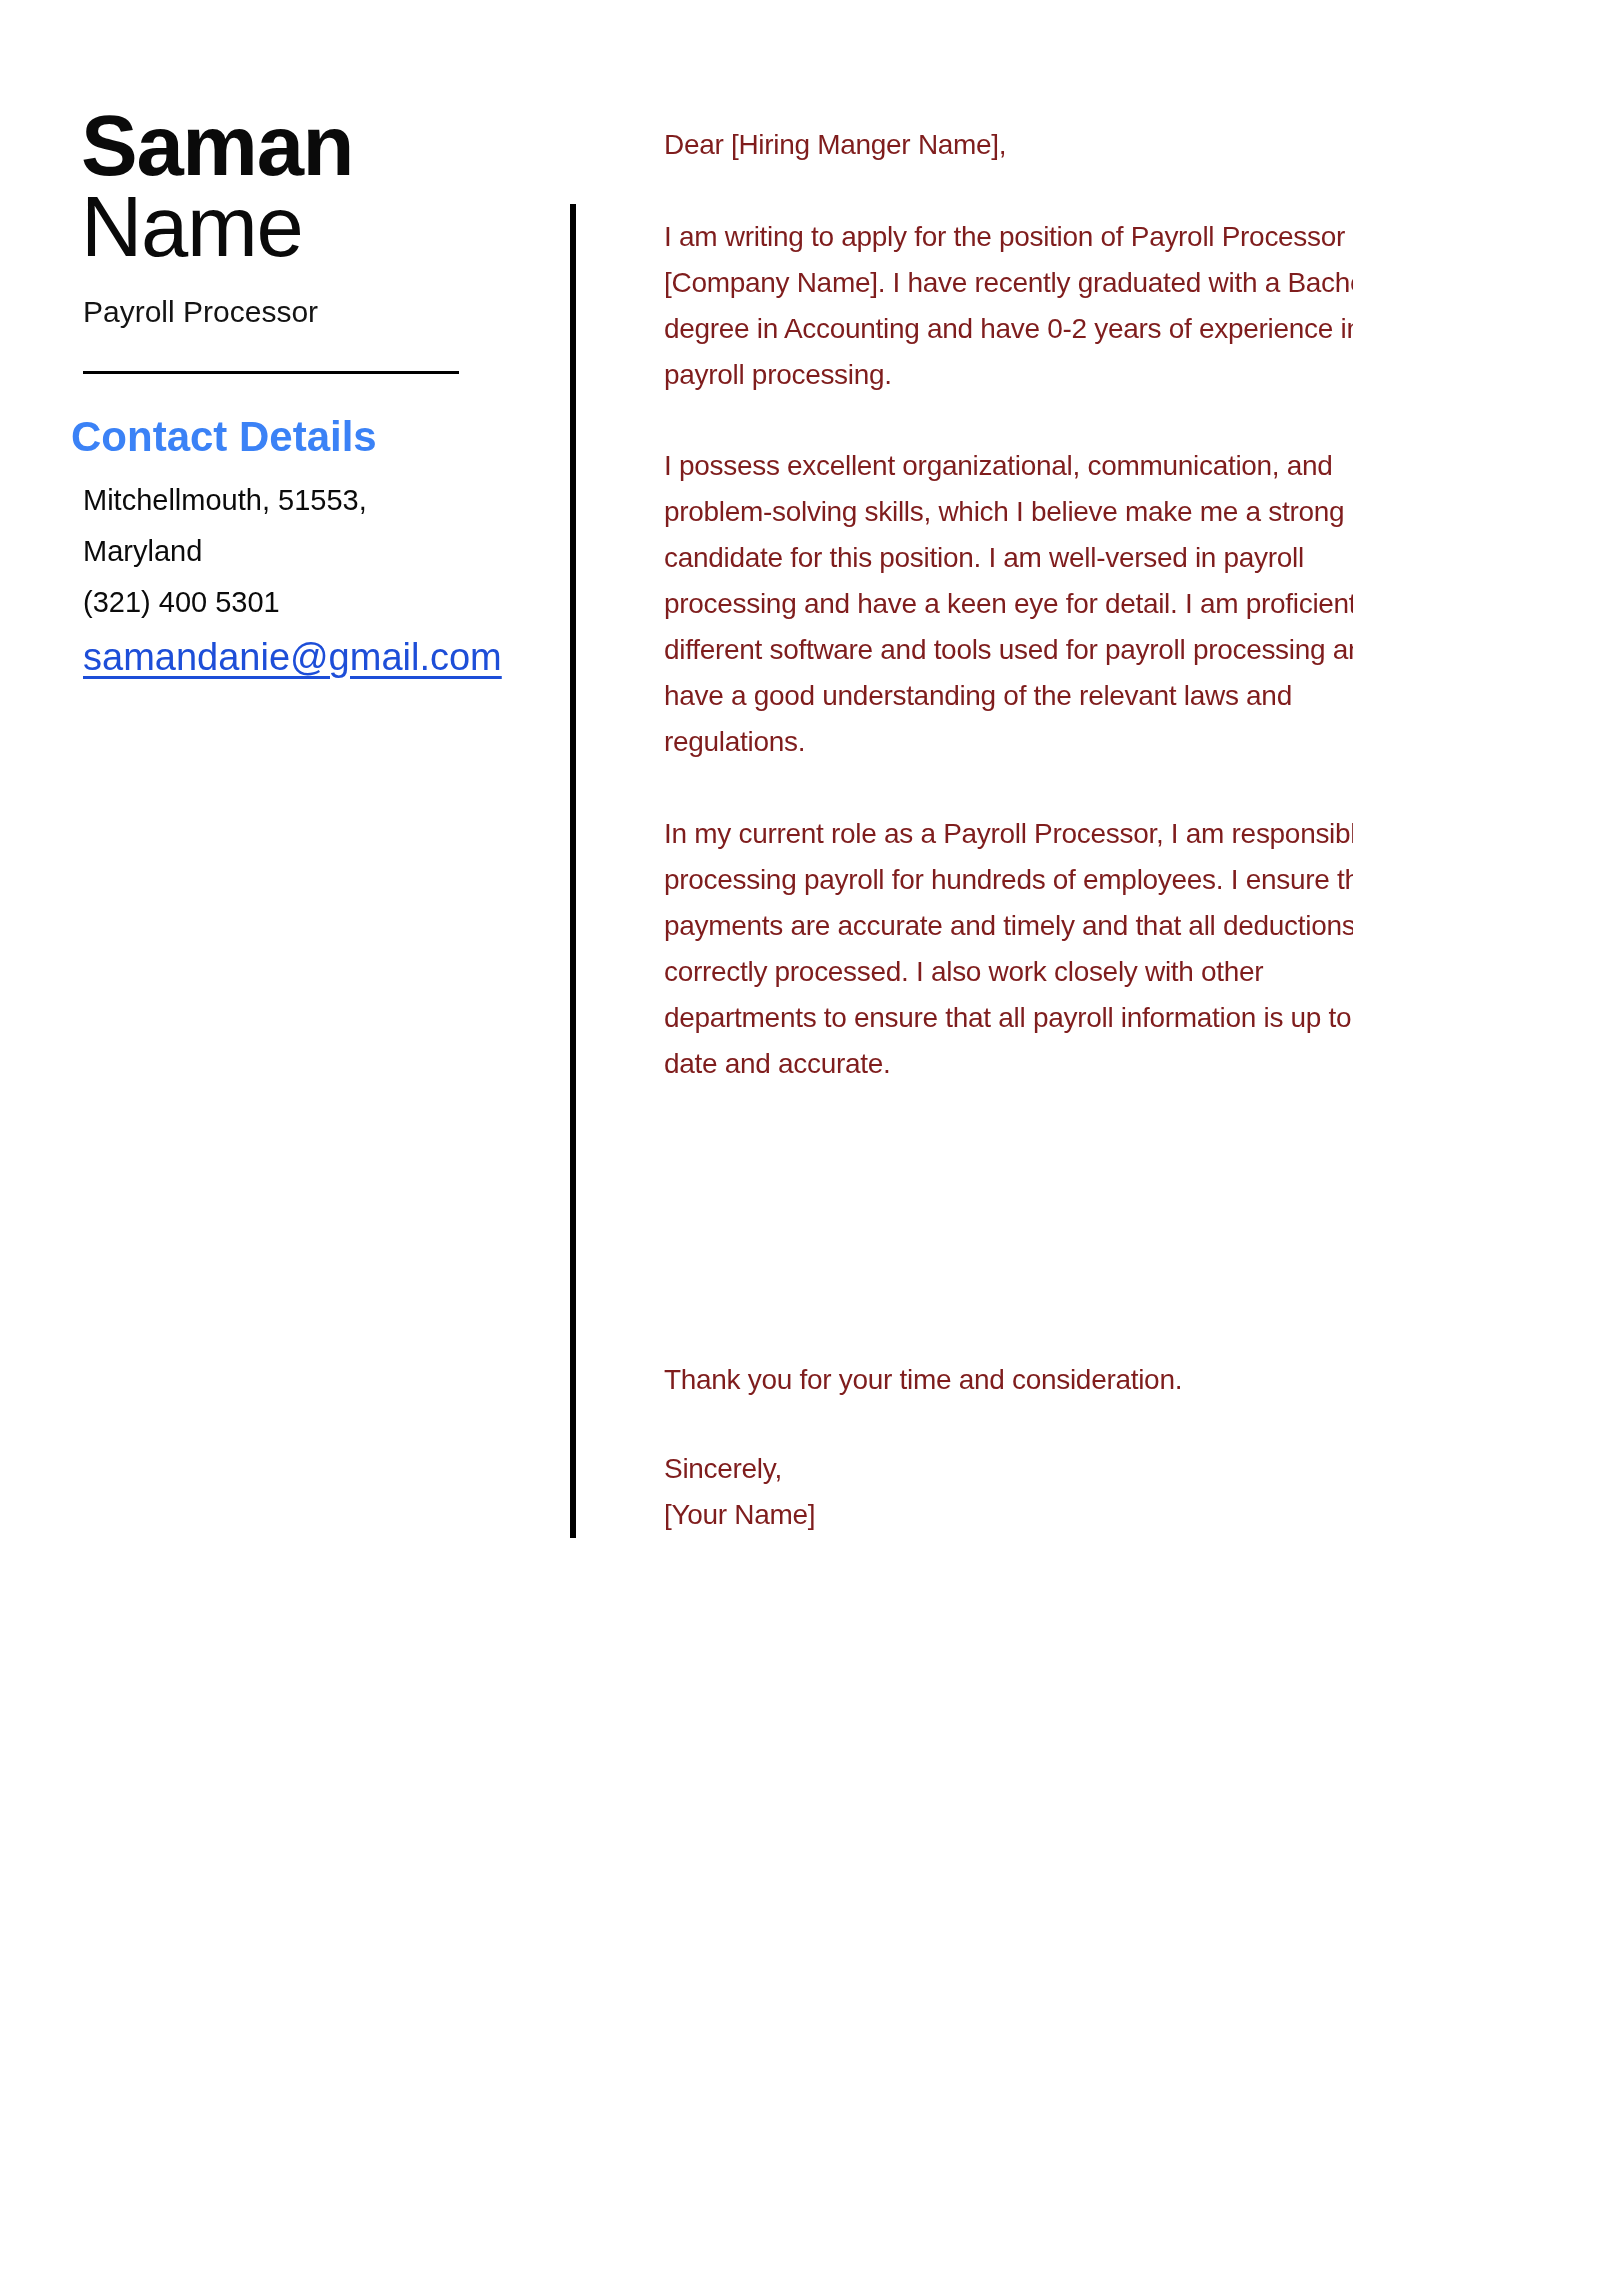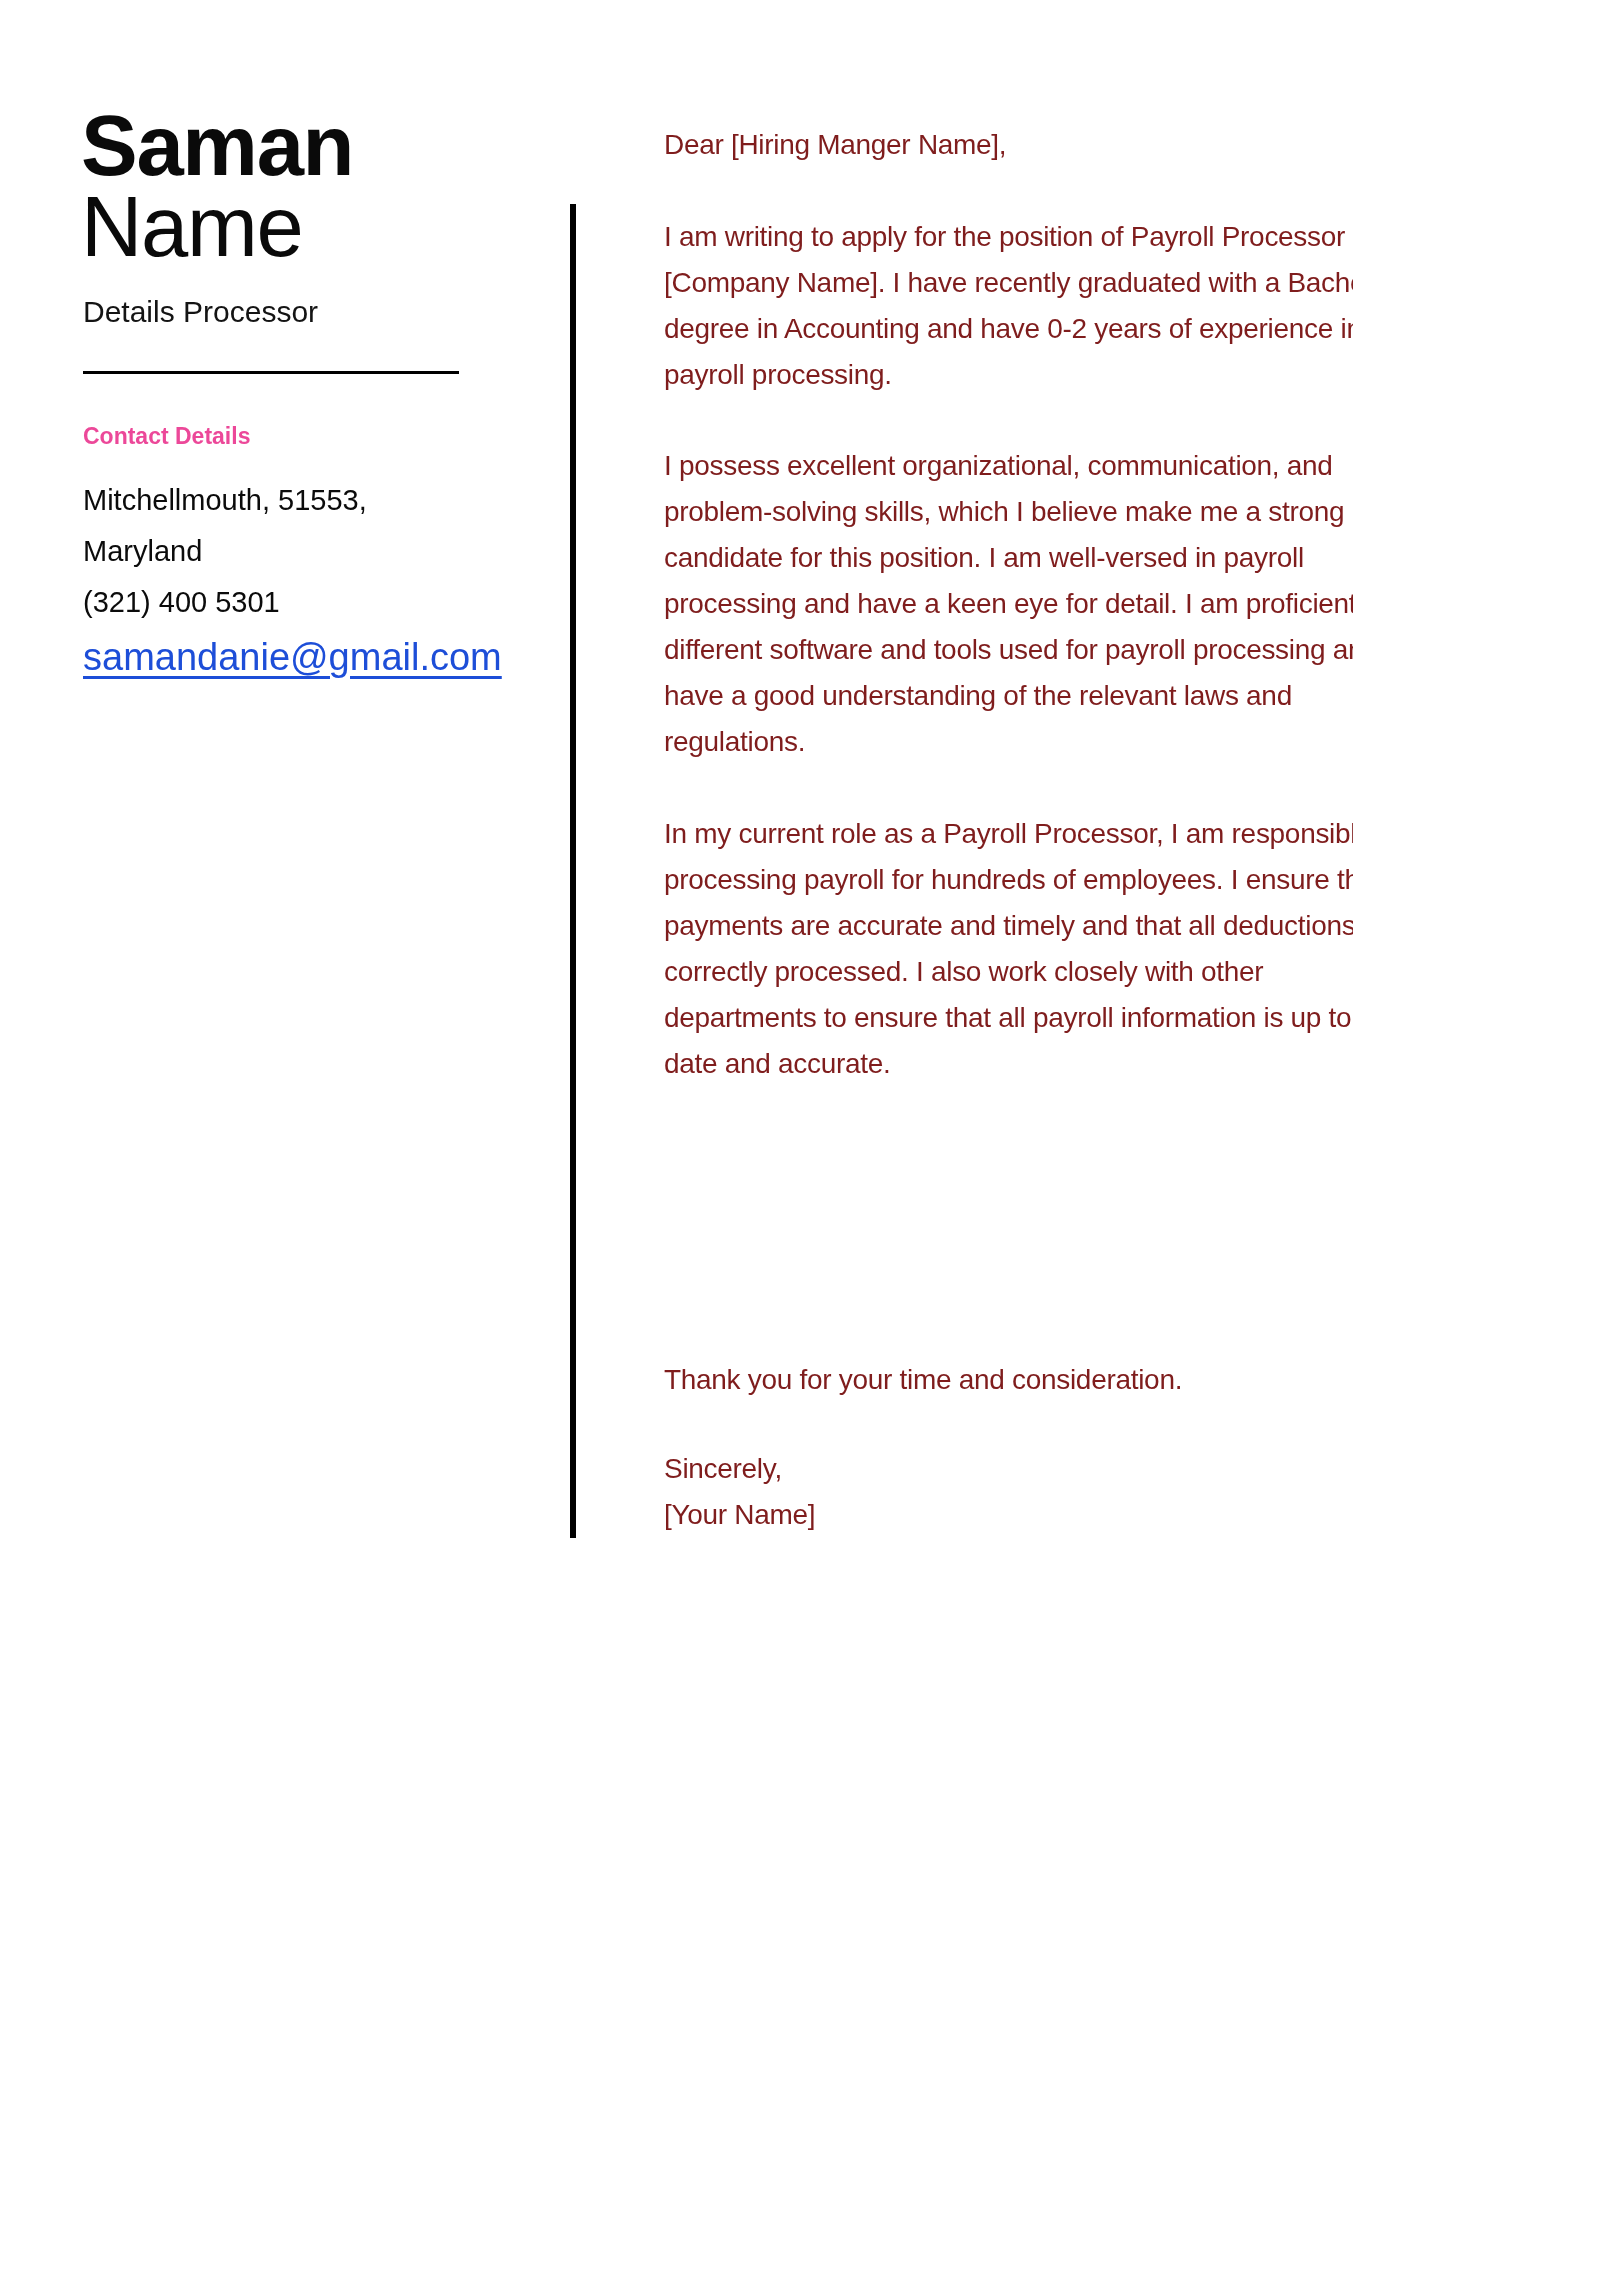--- a/index.html
+++ b/index.html
@@ -39,26 +39,26 @@
     color: #141414;
   }
   .sidebar-rule {
     left: 83px;
     top: 371px;
     width: 376px;
     height: 3.3px;
     background: #000000;
   }
   .contact-heading {
-    left: 83px;
+    left: 71px;
     top: 418px;
-    font-size: 23px;
+    font-size: 42px;
     line-height: 37px;
     font-weight: 700;
-    color: #ec4899;
+    color: #3b82f6;
   }
   .contact-address {
     left: 83px;
     top: 475px;
     font-size: 29px;
     line-height: 51px;
     white-space: pre-line;
   }
   .contact-phone {
     left: 83px;
@@ -108,21 +108,21 @@
 </head>
 <body>
 
 <div class="page">
 
   <h1 class="abs candidate-name">
     <span class="first">Saman</span>
     <span class="last">Name</span>
   </h1>
 
-  <p class="abs job-title">Details Processor</p>
+  <p class="abs job-title">Payroll Processor</p>
 
   <div class="abs sidebar-rule"></div>
 
   <h2 class="abs contact-heading">Contact Details</h2>
 
   <p class="abs contact-address">Mitchellmouth, 51553,
 Maryland</p>
 
   <p class="abs contact-phone">(321) 400 5301</p>
 

